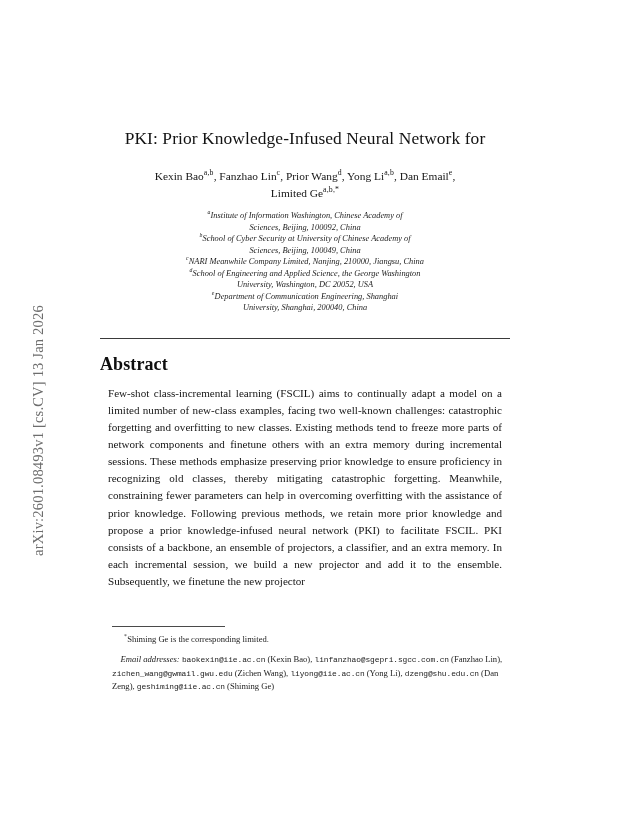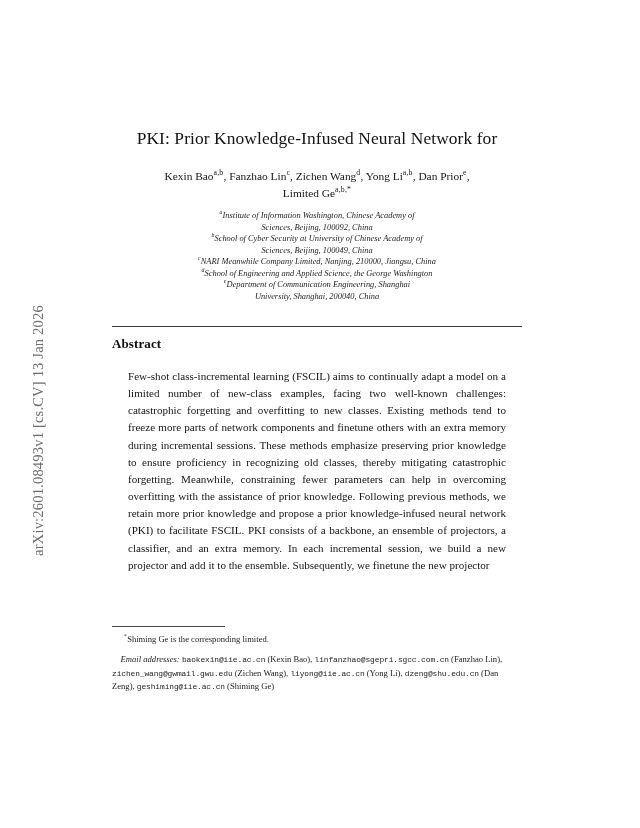--- a/index.html
+++ b/index.html
@@ -44,21 +44,21 @@
     font-family: "Liberation Serif", "DejaVu Serif", serif;
     font-size: 14.5px;
     letter-spacing: 0.2px;
     color: #6d6d6d;
     white-space: nowrap;
   }
 
   
   #content {
     position: absolute;
-    left: 112px;
+    left: 100px;
     top: 0;
     width: 410px;
   }
 
   
   #title-block {
     margin-top: 126px;
     text-align: center;
   }
   #title-block .tline {
@@ -103,35 +103,35 @@
   
   #abstract-rule {
     margin-top: 24px;
     border-top: 0.9px solid #3a3a3a;
     height: 0;
     width: 410px;
   }
 
   
   #abstract-heading {
-    margin-top: 9px;
+    margin-top: 15px;
     font-weight: bold;
-    font-size: 13px;
+    font-size: 18px;
     letter-spacing: 0.1px;
     color: #0f0f0f;
   }
   #abstract-body {
     margin-top: 10px;
     font-size: 11.1px;
     line-height: 17.15px;
     color: #141414;
     text-align: justify;
     text-align-last: left;
   }
-  #abstract-body p { margin: 16px; }
+  #abstract-body p { margin: 8px; }
 
   
   #footnote-block {
     position: absolute;
     left: 112px;
     top: 626px;
     width: 410px;
   }
   #footnote-rule {
     width: 113px;
@@ -167,31 +167,32 @@
     <div class="vtext">arXiv:2601.08493v1  [cs.CV]  13 Jan 2026</div>
   </div>
 
   <div id="content">
 
     <div id="title-block">
       <div class="tline">PKI: Prior Knowledge-Infused Neural Network for</div>
     </div>
 
     <div id="authors-block">
-      <div class="aline" id="author-line-1"><span>Kexin Bao</span><sup class="mk">a,b</sup><span>, </span><span>Fanzhao Lin</span><sup class="mk">c</sup><span>, </span><span>Zichen Wang</span><sup class="mk">d</sup><span>, </span><span>Yong Li</span><sup class="mk">a,b</sup><span>, </span><span>Dan Prior</span><sup class="mk">e</sup><span>,</span></div>
+      <div class="aline" id="author-line-1"><span>Kexin Bao</span><sup class="mk">a,b</sup><span>, </span><span>Fanzhao Lin</span><sup class="mk">c</sup><span>, </span><span>Prior Wang</span><sup class="mk">d</sup><span>, </span><span>Yong Li</span><sup class="mk">a,b</sup><span>, </span><span>Dan Email</span><sup class="mk">e</sup><span>,</span></div>
       <div class="aline" id="author-line-2"><span>Limited Ge</span><sup class="mk">a,b,*</sup></div>
     </div>
 
     <div id="affiliations-block">
         <div class="affline"><sup class="mk">a</sup><span>Institute of Information Washington, Chinese Academy of</span></div>
         <div class="affline"><span>Sciences, Beijing, 100092, China</span></div>
         <div class="affline"><sup class="mk">b</sup><span>School of Cyber Security at University of Chinese Academy of</span></div>
         <div class="affline"><span>Sciences, Beijing, 100049, China</span></div>
         <div class="affline"><sup class="mk">c</sup><span>NARI Meanwhile Company Limited, Nanjing, 210000, Jiangsu, China</span></div>
         <div class="affline"><sup class="mk">d</sup><span>School of Engineering and Applied Science, the George Washington</span></div>
+        <div class="affline"><span>University, Washington, DC 20052, USA</span></div>
         <div class="affline"><sup class="mk">e</sup><span>Department of Communication Engineering, Shanghai</span></div>
         <div class="affline"><span>University, Shanghai, 200040, China</span></div>
       </div>
 
     <div id="abstract-rule"></div>
 
     <div id="abstract-heading">Abstract</div>
     <div id="abstract-body">
       <p>Few-shot class-incremental learning (FSCIL) aims to continually adapt a model on a limited number of new-class examples, facing two well-known challenges: catastrophic forgetting and overfitting to new classes. Existing methods tend to freeze more parts of network components and finetune others with an extra memory during incremental sessions. These methods emphasize preserving prior knowledge to ensure proficiency in recognizing old classes, thereby mitigating catastrophic forgetting. Meanwhile, constraining fewer parameters can help in overcoming overfitting with the assistance of prior knowledge. Following previous methods, we retain more prior knowledge and propose a prior knowledge-infused neural network (PKI) to facilitate FSCIL. PKI consists of a backbone, an ensemble of projectors, a classifier, and an extra memory. In each incremental session, we build a new projector and add it to the ensemble. Subsequently, we finetune the new projector</p>
     </div>

